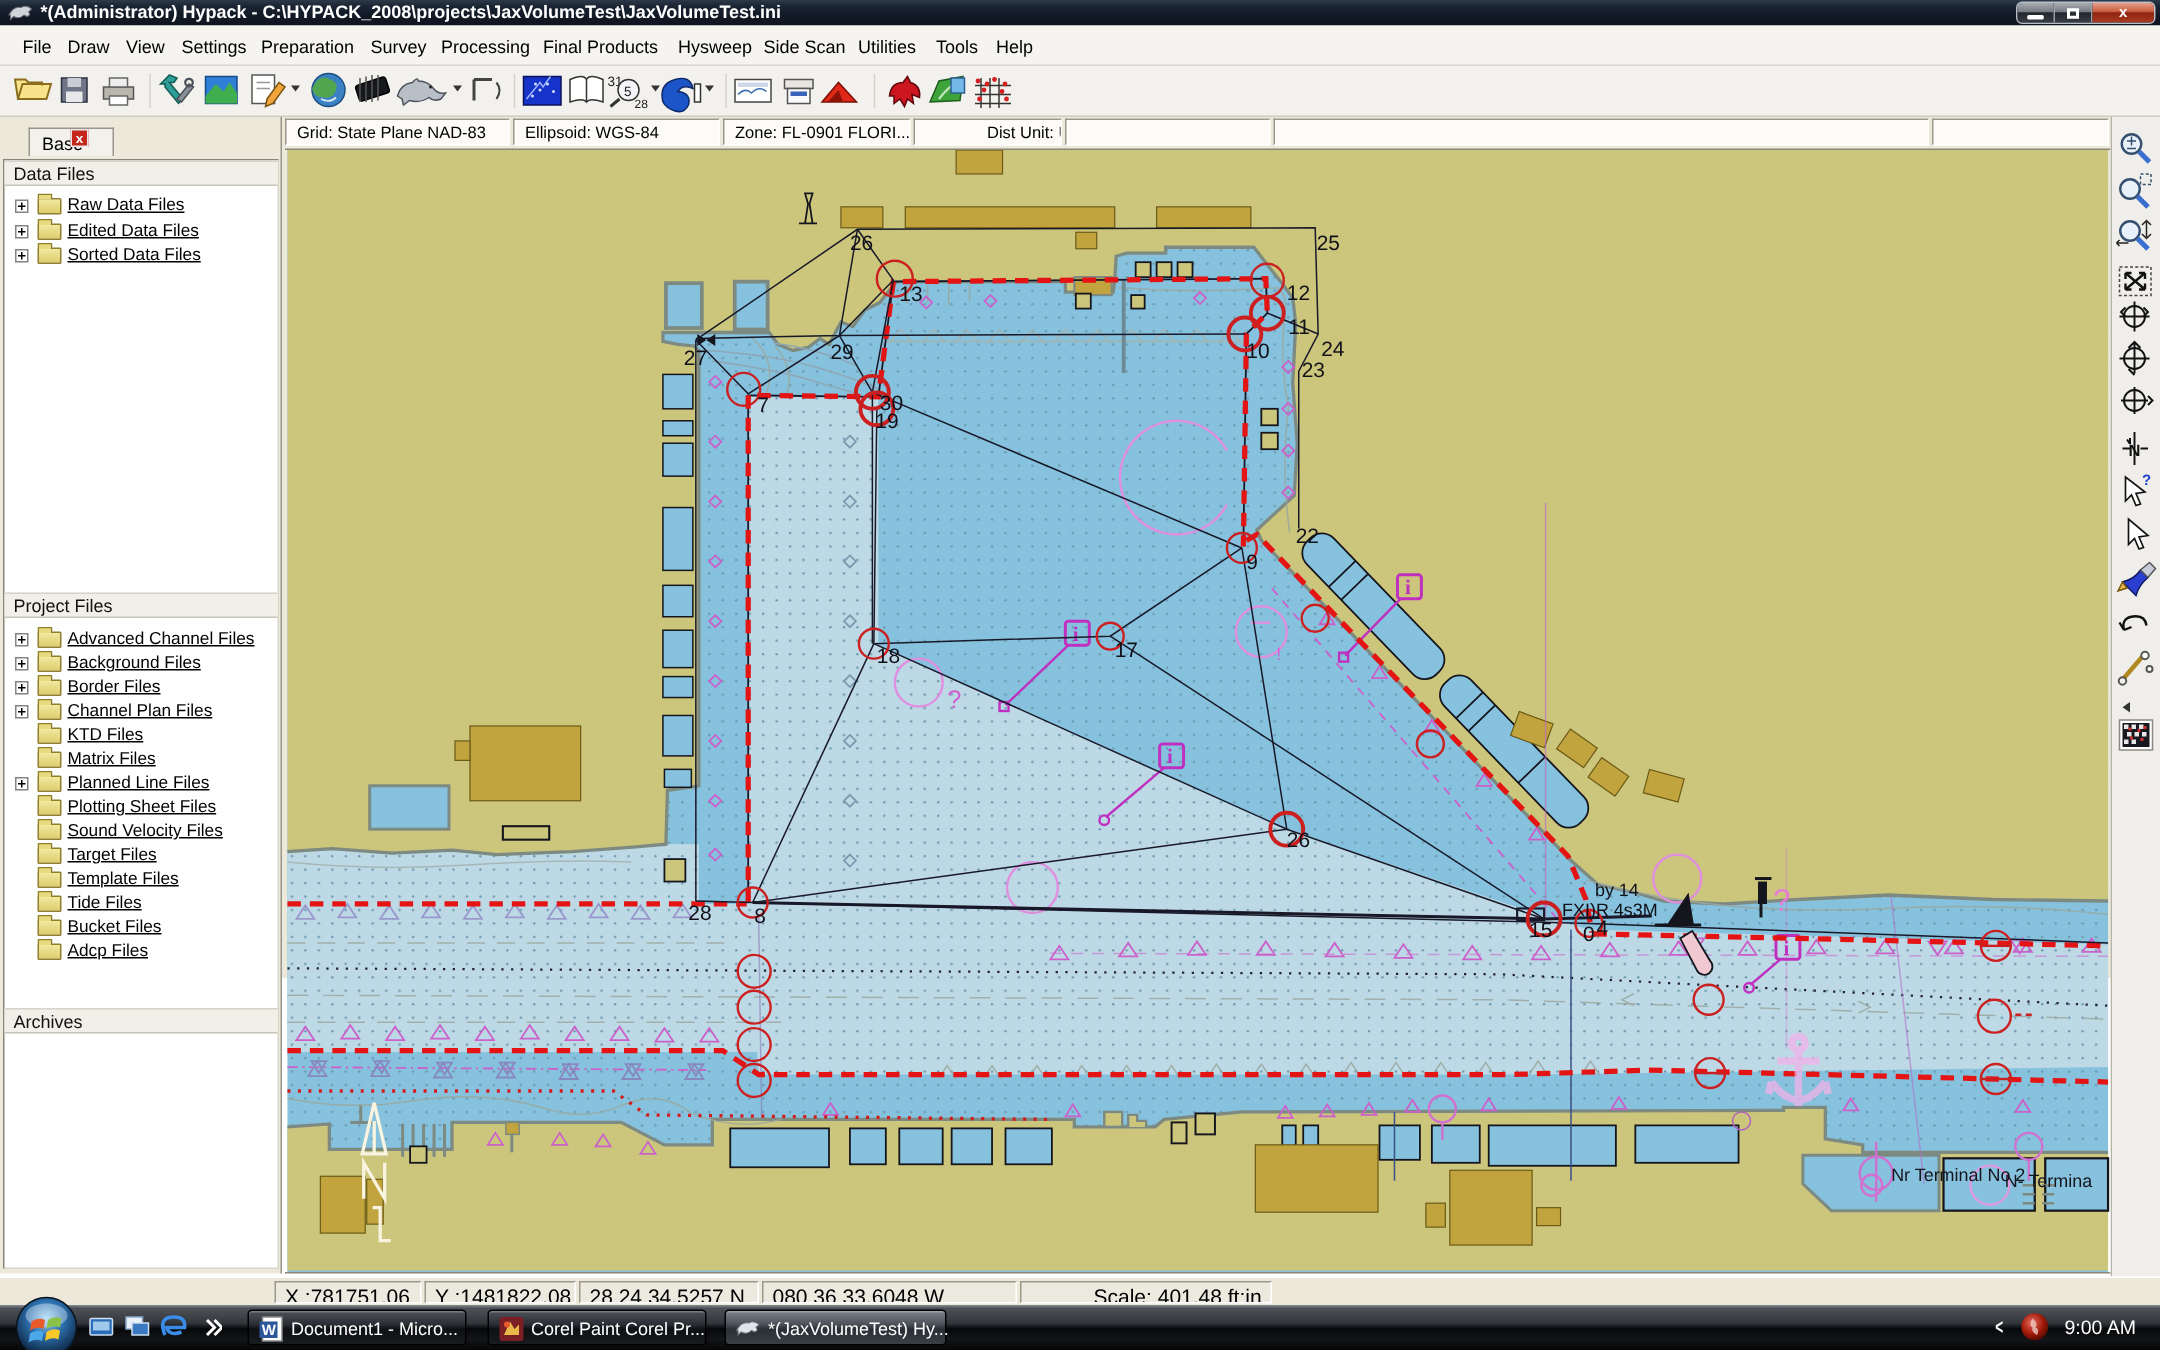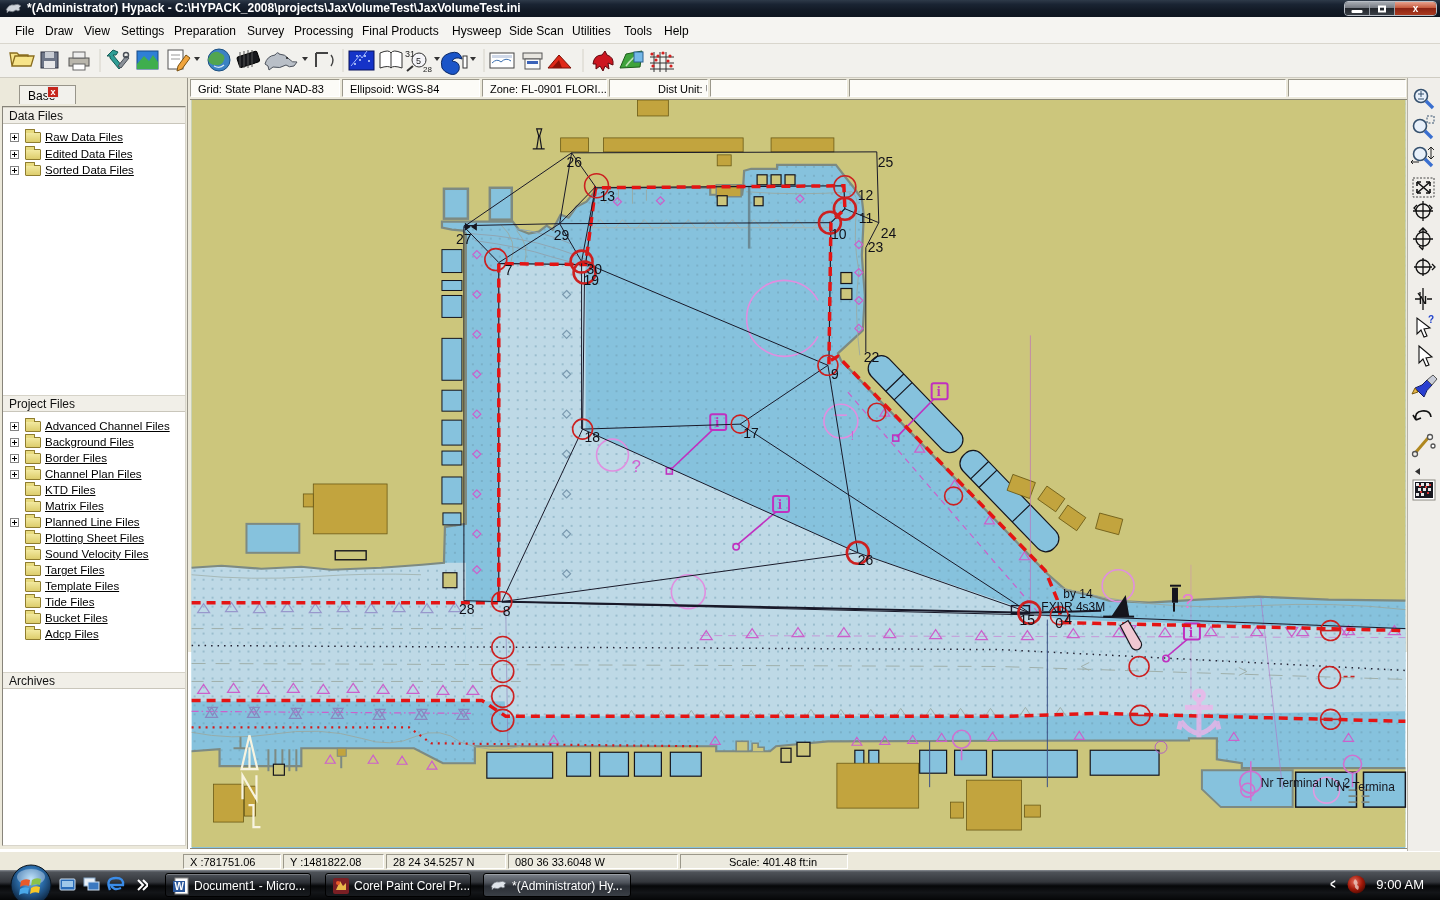--- a/index.html
+++ b/index.html
@@ -31,21 +31,21 @@
   #treebox { position:absolute; left:2px; top:28px; width:184px; height:740px; background:#fff; border:1px solid; border-color:#87847a #d8d5cb #d8d5cb #87847a; }
   .thead { position:absolute; left:0px; width:182px; height:17px; background:#f1efe8; border-top:1px solid #d6d3c8; border-bottom:1px solid #c9c6bb; font-size:12px; color:#111; padding:1px 0 0 6px; }
   .titem { position:absolute; left:0; height:16px; font-size:11.5px; color:#000; white-space:nowrap; }
   .titem .lbl { position:absolute; left:42px; top:1px;text-decoration:underline; }
   .exp { position:absolute; left:7px; top:3px; width:9px; height:9px; background:#fff; border:1px solid #848484; }
   .exp:before { content:""; position:absolute; left:1px; top:3px; width:5px; height:1px; background:#000; }
   .exp:after { content:""; position:absolute; left:3px; top:1px; width:1px; height:5px; background:#000; }
   .fold { position:absolute; left:22px; top:2px; width:16px; height:11px; background:linear-gradient(#f2e9a0,#ddcd6c); border:1px solid #8f7d2e; border-radius:1px; }
   .fold:before { content:""; position:absolute; left:-1px; top:-4px; width:8px; height:3px; background:#e8db7f; border:1px solid #8f7d2e; border-bottom:none; border-radius:1px 1px 0 0; }
   
-  #sbar { position:absolute; left:0; top:851px; width:1440px; height:19px; background:#ece9db; border-top:1px solid #fff; font-size:11px; }
+  #sbar { position:absolute; left:0; top:851px; width:1440px; height:19px; background:#ece9db; border-top:1px solid #fff; font-size:14px; }
   #sbar .box { position:absolute; top:2px; height:15px; background:#eceadf; border:1px solid; border-color:#9b988b #fff #fff #9b988b; padding:1px 0 0 6px; white-space:nowrap; overflow:hidden; }
   
   #taskbar { position:absolute; left:0; top:870px; width:1440px; height:30px;
     background:linear-gradient(#888d94 0%, #4e5258 7%, #33363b 40%, #17191d 48%, #060708 53%, #131518 75%, #050607 100%); }
   .tbtn { position:absolute; top:3px; height:24px; border-radius:3px; border:1px solid #000;
     background:linear-gradient(#4e535a 0%, #2b2e34 40%, #0e1013 55%, #181b1f 100%);
     box-shadow:inset 0 1px 0 rgba(255,255,255,.25); color:#fff; font-size:12px; }
   .tbtn .tl { position:absolute; left:28px; top:5px; white-space:nowrap; }
   #tray { position:absolute; right:8px; top:0; height:30px; color:#fff; font-size:13px; }
 </style>
@@ -775,21 +775,21 @@
         <rect x="1" y="1" width="16" height="16" rx="2" fill="#7a1f24"></rect>
         <path d="M4,13 l4,-9 l3,5 l3,-3 v7 z" fill="#e8b84a"></path>
         <circle cx="6" cy="6" r="2" fill="#e85a2a"></circle>
       </svg>
       <span class="tl">Corel Paint Corel Pr...</span>
     </div>
     <div class="tbtn" style="left:483px; width:148px; background:linear-gradient(#7d838c 0%, #4d525a 40%, #2a2e35 55%, #3a3f46 100%);">
       <svg style="position:absolute;left:6px;top:5px" width="18" height="14" viewBox="0 0 18 14">
         <path d="M1 8 Q4 2 9 3 Q13 1 16 4 L14 6 Q16 8 13 9 L11 8 Q8 11 4 9 L2 11 L2 8 Z" fill="#dfe4ea" stroke="#6a7078" stroke-width="0.7"></path>
       </svg>
-      <span class="tl">*(Administrator) Hy...</span>
+      <span class="tl">*(JaxVolumeTest) Hy...</span>
     </div>
     <div id="tray">
       <span style="position:absolute; right:95px; top:7px; font-weight:bold; transform:scale(0.7,1.1); display:inline-block;">&lt;</span>
       <svg style="position:absolute;right:66px;top:5px" width="19" height="19" viewBox="0 0 19 19">
         <defs>
             <radialGradient id="rorb" cx="40%" cy="35%" r="70%">
               <stop offset="0%" stop-color="#e86a5a"></stop>
               <stop offset="60%" stop-color="#a01808"></stop>
               <stop offset="100%" stop-color="#500a02"></stop>
             </radialGradient>

